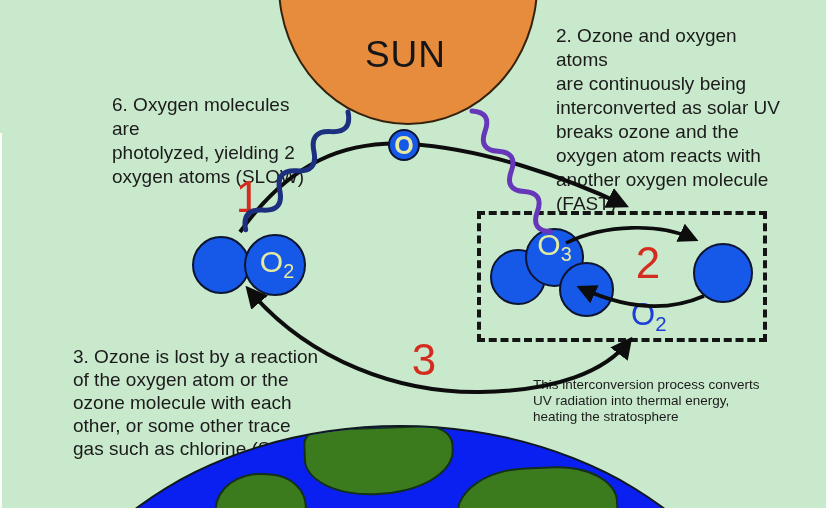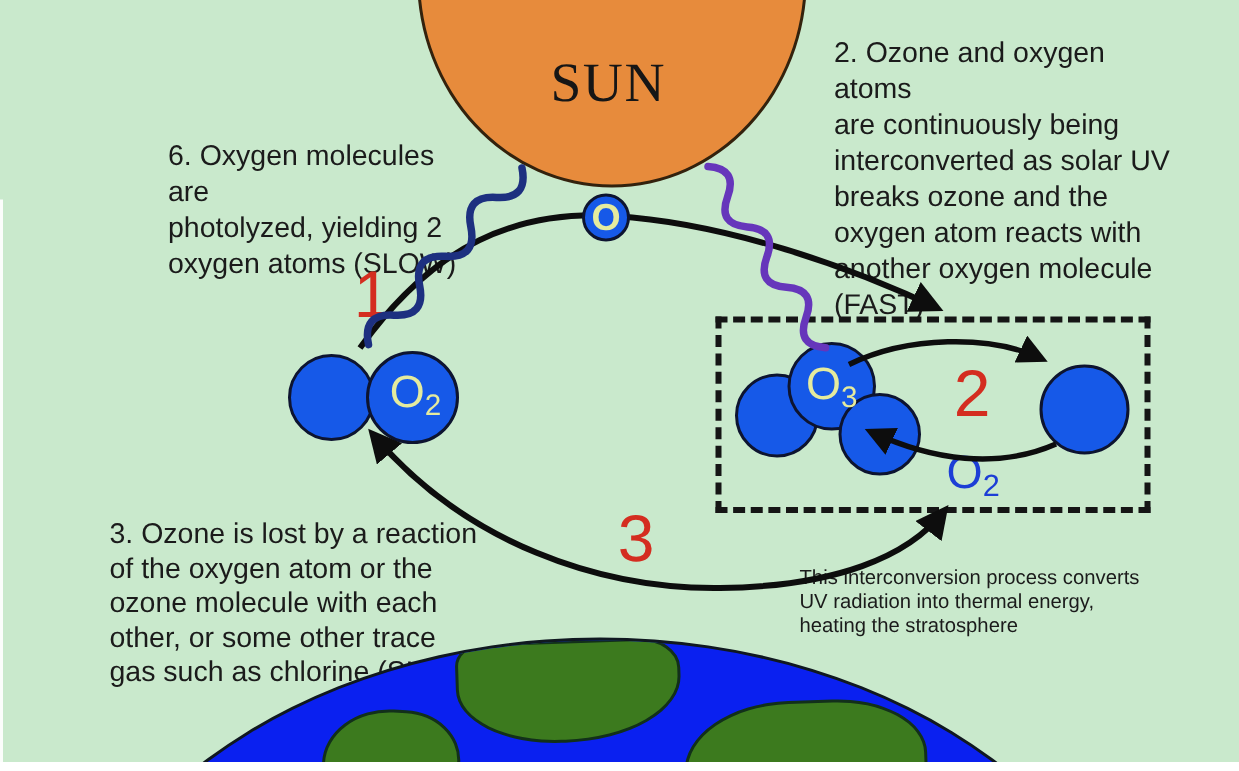--- a/index.html
+++ b/index.html
@@ -30,21 +30,21 @@
   .prod-label {
     position: absolute; color: #1c3ed6; font-size: 31px; line-height: 1;
     z-index: 4;
   }
   #sun {
     position: absolute; left: 278px; top: -155px; width: 260px; height: 280px;
     background: #e78b3c; border: 2px solid #33220d; border-radius: 50%; z-index: 2;
   }
   #sun-label {
     position: absolute; left: 328px; top: 34px; width: 155px; text-align: center;
-    font-size: 37px; letter-spacing: 1px; color: #161616; z-index: 3; font-family: Liberation Serif, serif;
+    font-size: 37px; letter-spacing: 1px; color: #161616; z-index: 3;
   }
   #reaction-box {
     position: absolute; left: 477px; top: 211px; width: 290px; height: 131px;
     border: 4px dashed #151515; z-index: 3;
   }
   #earth {
     position: absolute; left: 30px; top: 425px; width: 740px; height: 550px;
     background: #0a20f0; border: 2px solid #101820; border-radius: 50%;
     overflow: hidden; z-index: 1;
   }
@@ -120,21 +120,21 @@
 
   <div id="molecule-layer" class="abs">
 
     <div class="circle" style="left:192px; top:236px; width:58px; height:58px; z-index:5;"></div>
     <div class="circle" style="left:244px; top:234px; width:62px; height:62px; z-index:5;"></div>
     <div class="mol-label" style="left:246px; top:247px; width:62px;"><span>O</span><sub>2</sub></div>
 
     <div class="circle" style="left:490px; top:249px; width:56px; height:56px; z-index:5;"></div>
     <div class="circle" style="left:525px; top:228px; width:59px; height:59px; z-index:6;"></div>
     <div class="circle" style="left:559px; top:262px; width:55px; height:55px; z-index:6;"></div>
-    <div class="mol-label" style="left:525px; top:242px; width:59px; z-index:7;"><span>O</span><sub>3</sub></div>
+    <div class="mol-label" style="left:525px; top:230px; width:59px; z-index:7;"><span>O</span><sub>3</sub></div>
 
     <div class="circle" style="left:693px; top:243px; width:60px; height:60px; z-index:5;"></div>
 
     <div class="prod-label" style="left:631px; top:299px;"><span>O</span><sub>2</sub></div>
   </div>
 
   <svg id="overlay-svg" width="826" height="514" viewBox="0 0 826 514">
     <defs>
       <marker id="ah" viewBox="0 0 10 10" refX="7.5" refY="5" markerWidth="5.5" markerHeight="5.5" orient="auto-start-reverse">
         <path d="M0,0 L10,5 L0,10 z" fill="#0d0d0d"></path>

